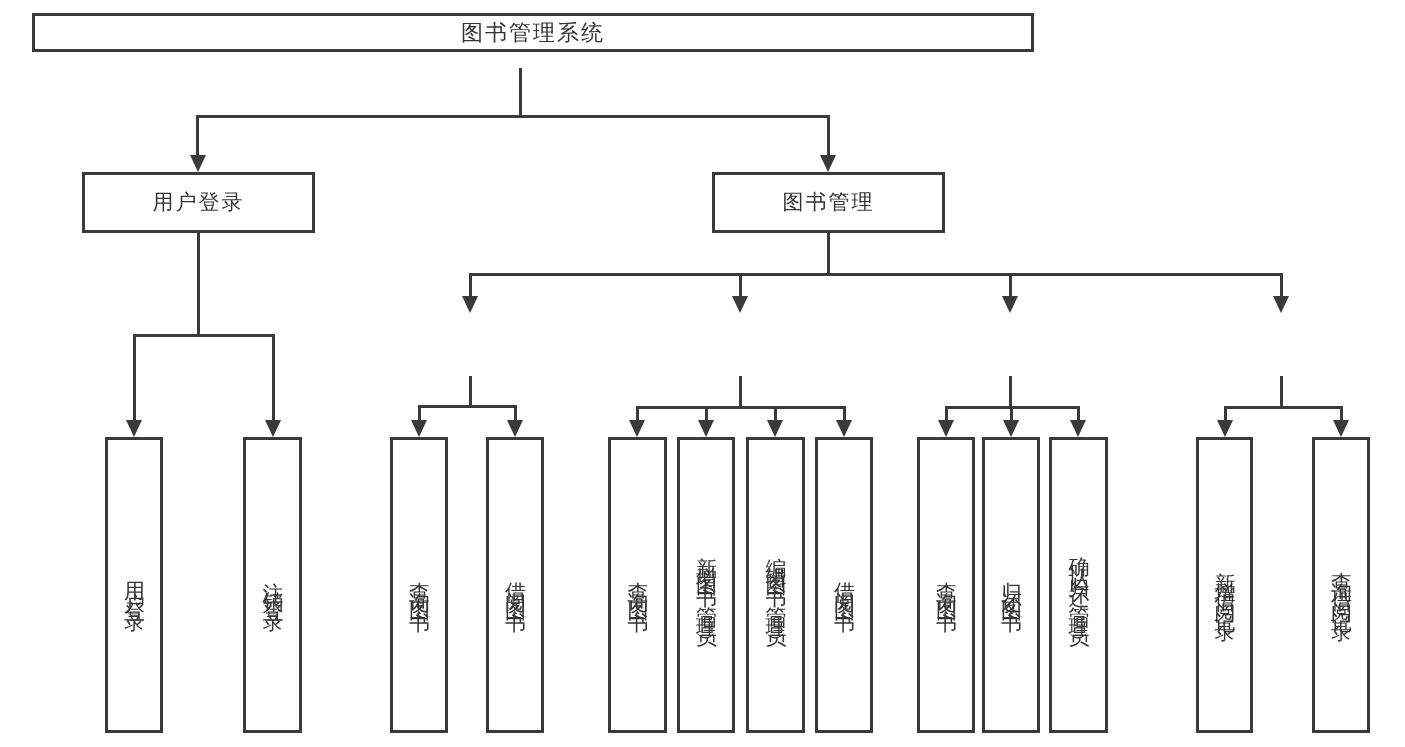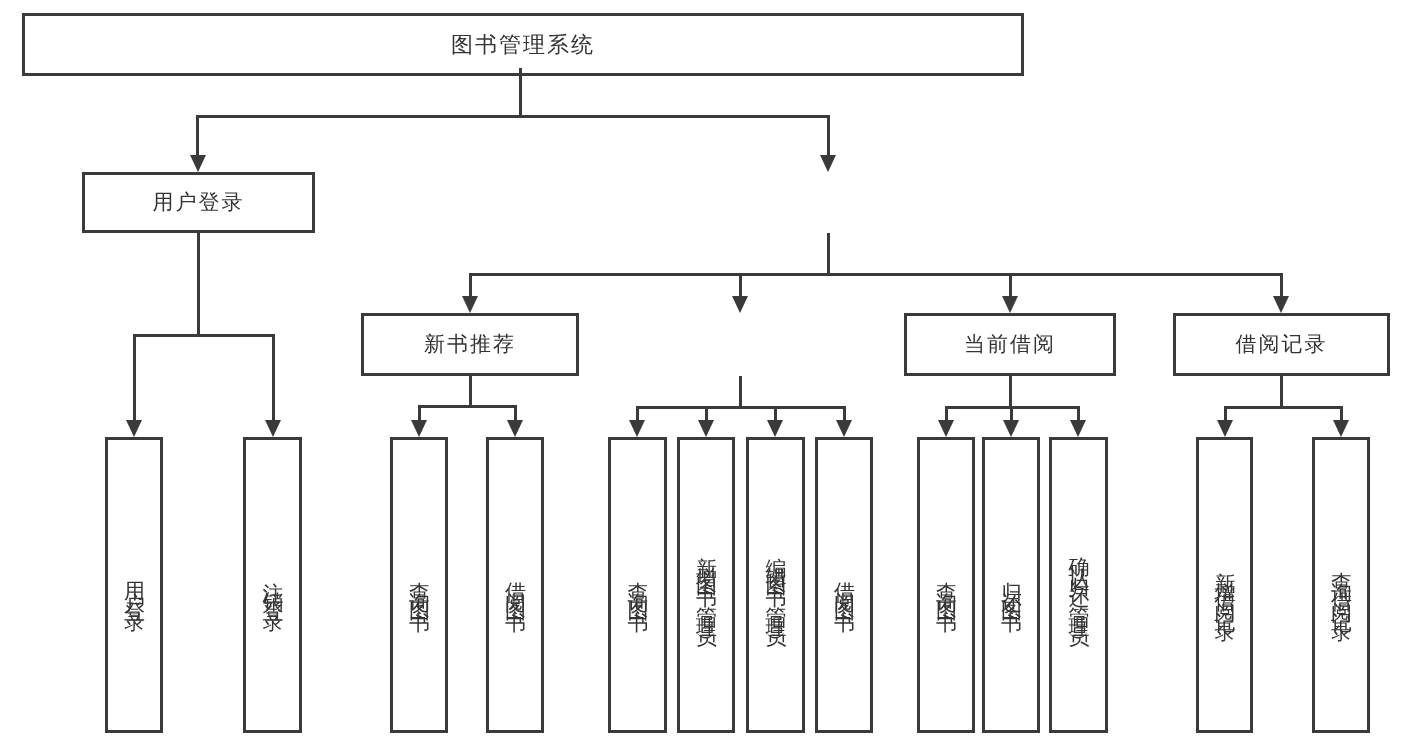--- a/index.html
+++ b/index.html
@@ -54,27 +54,25 @@
     text-shadow:0 0 2px #ffffff;
     z-index:10;
     white-space:nowrap;
   }
 </style>
 </head>
 <body>
 
 <div class="canvas">
 
-  <div class="box hbox root-box" style="left:22px;top:13px;width:1002px;height:63px">图书管理系统</div>
+  <div class="box hbox root-box" style="left:32px;top:13px;width:1002px;height:39px">图书管理系统</div>
 
   <div class="box hbox" style="left:82px;top:172px;width:233px;height:61px">用户登录</div>
+  <div class="box hbox" style="left:712px;top:172px;width:233px;height:61px">图书管理</div>
 
-  <div class="box hbox" style="left:361px;top:313px;width:218px;height:63px">新书推荐</div>
-  <div class="box hbox" style="left:904px;top:313px;width:212px;height:63px">当前借阅</div>
-  <div class="box hbox" style="left:1173px;top:313px;width:217px;height:63px">借阅记录</div>
 
   <div class="box vbox" style="left:105px;top:437px;width:58px;height:296px">用户登录</div>
   <div class="box vbox" style="left:243px;top:437px;width:59px;height:296px">注销登录</div>
 
   <div class="box vbox" style="left:390px;top:437px;width:58px;height:296px">查询图书</div>
   <div class="box vbox" style="left:486px;top:437px;width:58px;height:296px">借阅图书</div>
 
   <div class="box vbox" style="left:608px;top:437px;width:59px;height:296px">查询图书</div>
   <div class="box vbox" style="left:677px;top:437px;width:58px;height:296px">新增图书（管理员）</div>
   <div class="box vbox" style="left:746px;top:437px;width:59px;height:296px">编辑图书（管理员）</div>

